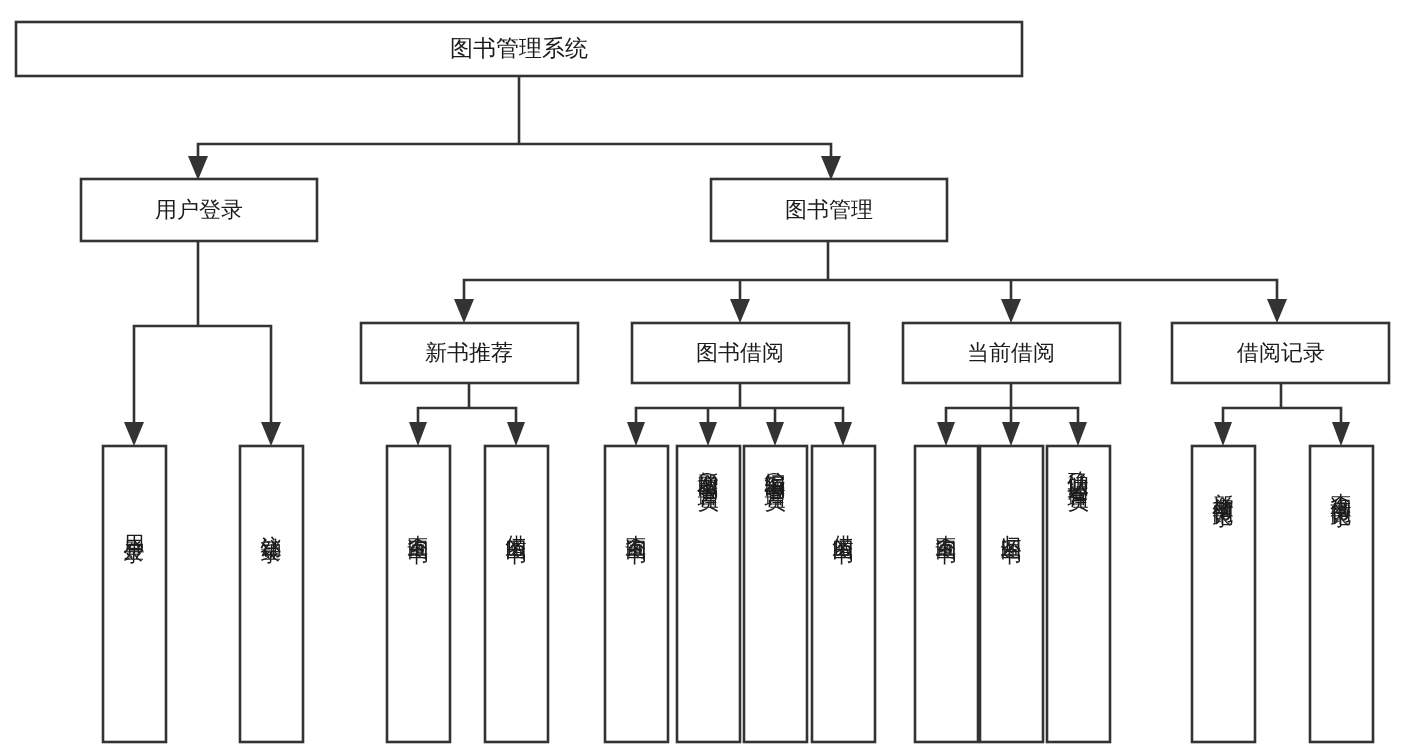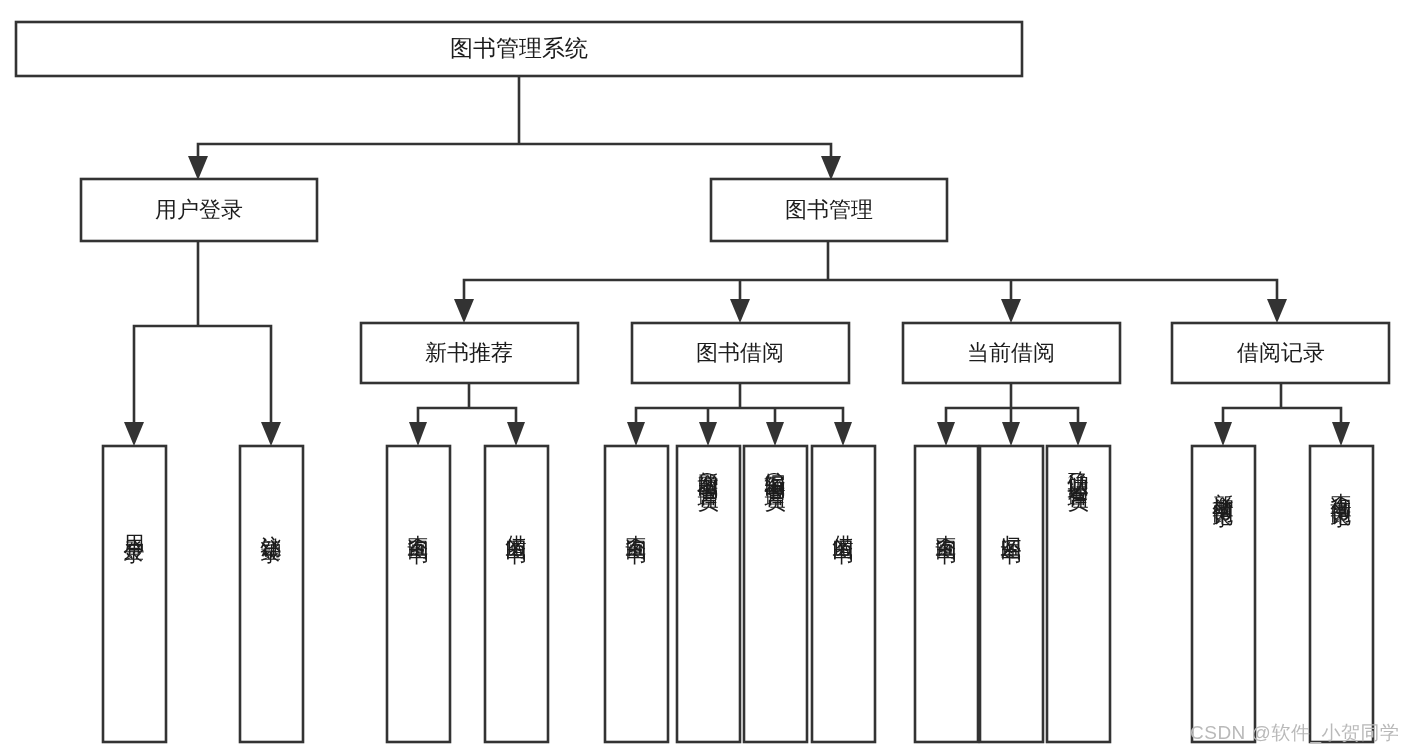--- a/index.html
+++ b/index.html
@@ -229,14 +229,13 @@
     <span class="vlabel-text">确认归还（管理员）</span>
   </div>
 
   <div class="vlabel-wrap" style="left:1192px; top:438px; width:63px; height:296px; padding-top:30px;">
     <span class="vlabel-text">新增借阅记录</span>
   </div>
   <div class="vlabel-wrap" style="left:1310px; top:438px; width:63px; height:296px; padding-top:30px;">
     <span class="vlabel-text">查询借阅记录</span>
   </div>
 
-  <div class="watermark">CSDN @软件_小贺同学</div>
 </div>
 
 </body></html>

